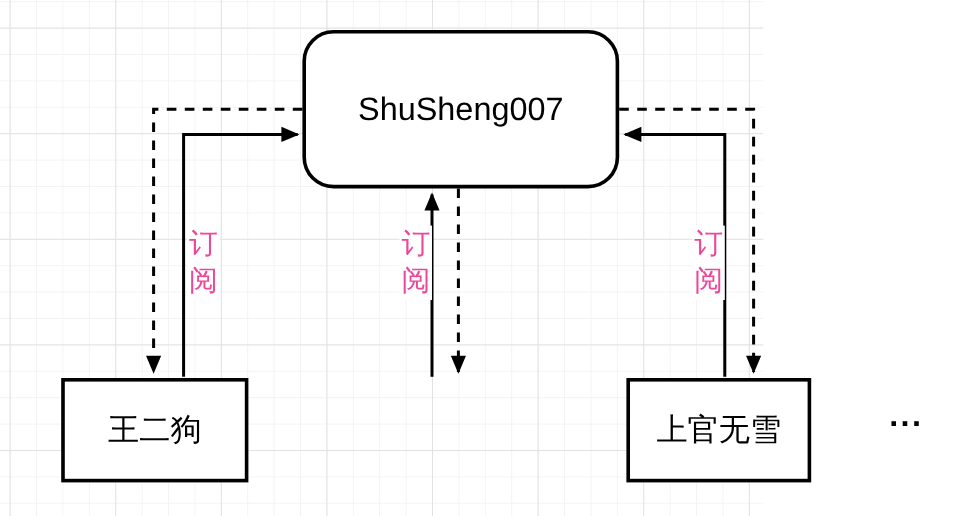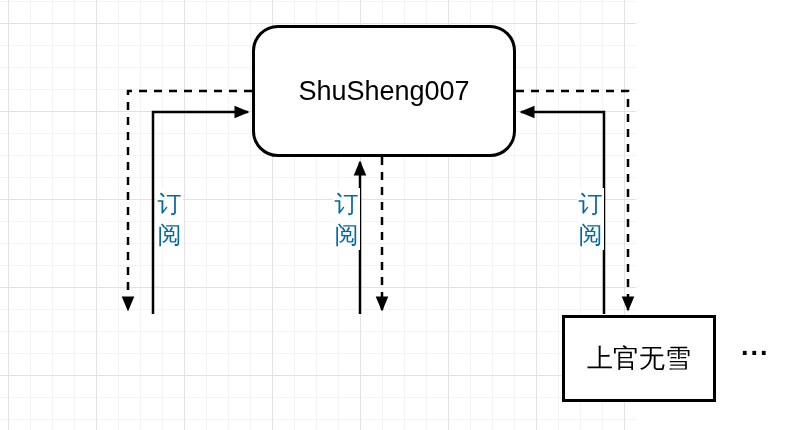--- a/index.html
+++ b/index.html
@@ -55,28 +55,28 @@
     font-size: 27px;
     line-height: 34px;
   }
   .subscriber {
     top: 315px;
     height: 87px;
     font-size: 26px;
   }
   .sub-0 { left: 51px;  width: 156px; }
   .sub-1 { left: 294px; width: 154px; }
-  .sub-2 { left: 562px; width: 154px; }
+  .sub-2 { left: 522px; width: 154px; }
   .edge-label {
     position: absolute;
     width: 27px;
     top: 188px;
     font-size: 24px;
     line-height: 31px;
-    color: #0369a1;
+    color: #ec4899;
     background: #ffffff;
     text-align: center;
     word-break: break-all;
   }
   .edge-label-0 { left: 156px; }
   .edge-label-1 { left: 333px; }
   .edge-label-2 { left: 577px; }
   .more-indicator {
     position: absolute;
     left: 741px;
@@ -106,20 +106,23 @@
     <path class="edge dashed" d="M 382 157 L 382 310" marker-end="url(#arrow)"></path>
 
     <path class="edge dashed" d="M 516 91 L 628 91 L 628 310" marker-end="url(#arrow)"></path>
     <path class="edge" d="M 604 314 L 604 112 L 521 112" marker-end="url(#arrow)"></path>
   </svg>
 
   <div class="node publisher">
     <div>ShuSheng007</div>
   </div>
 
+  <div class="node subscriber sub-0">
+    <span>王二狗</span>
+  </div>
   <div class="node subscriber sub-2">
     <span>上官无雪</span>
   </div>
 
   <div class="edge-label edge-label-0">订阅</div>
   <div class="edge-label edge-label-1">订阅</div>
   <div class="edge-label edge-label-2">订阅</div>
 
   <div class="more-indicator">...</div>
 

